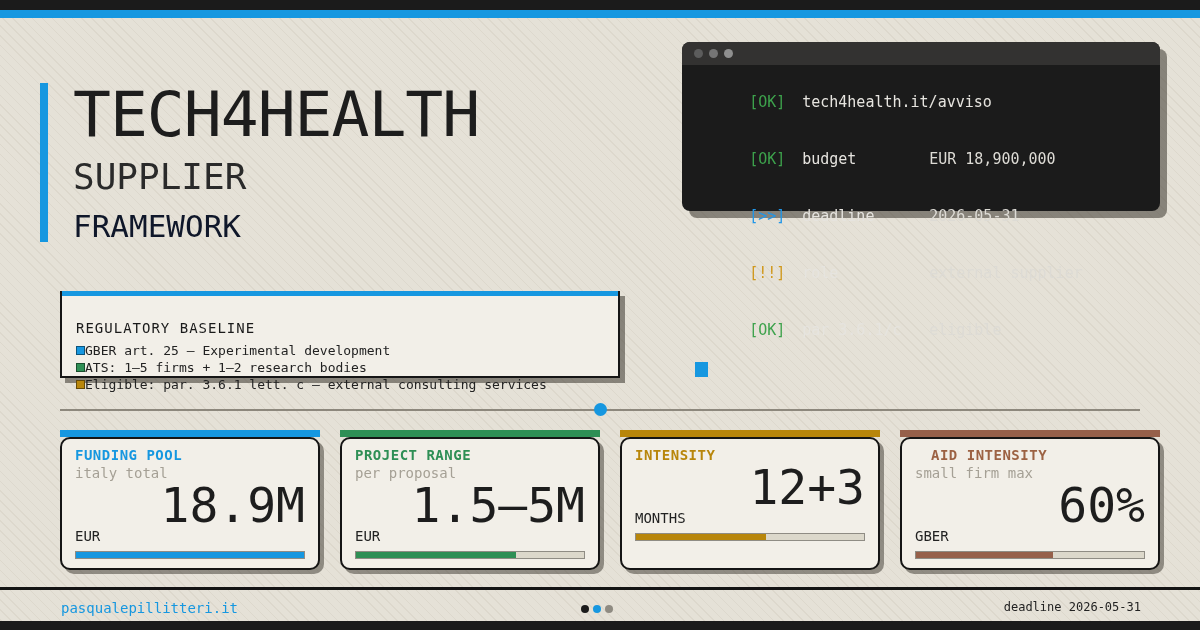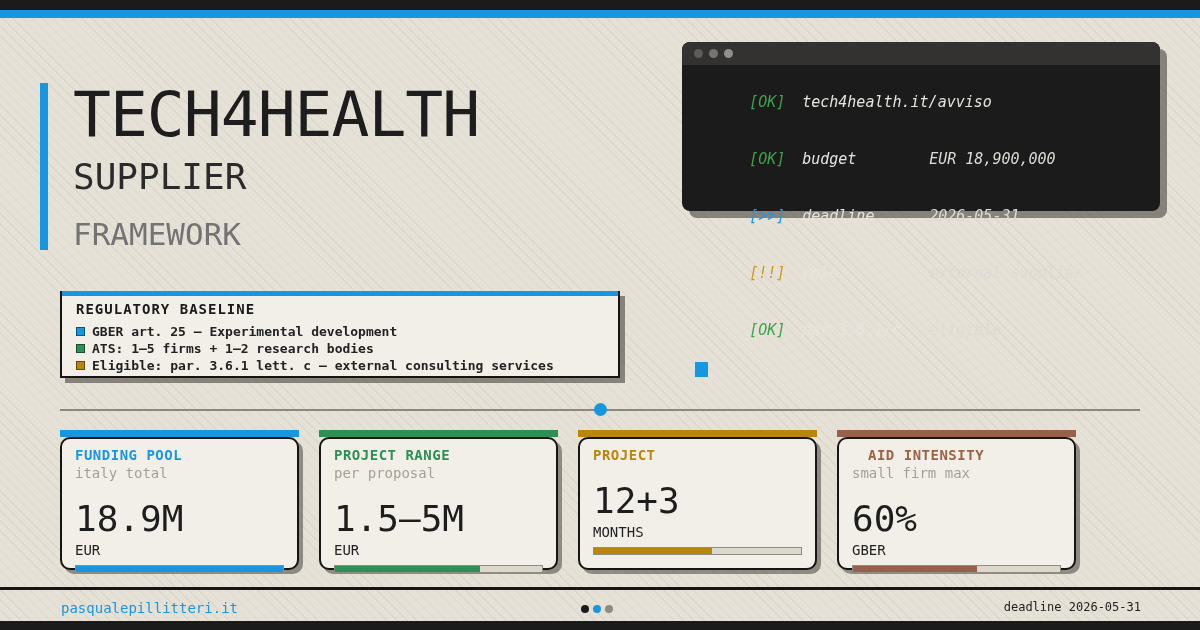--- a/index.html
+++ b/index.html
@@ -14,71 +14,71 @@
   
   .bar-top-black { position: absolute; top: 0; left: 0; width: 1200px; height: 10px; background: #1b1b1b; }
   .bar-top-blue  { position: absolute; top: 10px; left: 0; width: 1200px; height: 8px; background: #1697e0; }
   .bar-bottom    { position: absolute; bottom: 0; left: 0; width: 1200px; height: 9px; background: #1b1b1b; }
 
   
   .hero { position: absolute; left: 40px; top: 83px; }
   .hero-titles { border-left: 8px solid #1697e0; padding-left: 25px; }
   .t1 { font-size: 63px; line-height: 1.0; color: #1d1d1d; letter-spacing: -1px; }
   .t2 { font-size: 36px; line-height: 1.0; margin-top: 13px; color: #2a2a2a; }
-  .t3 { font-size: 31px; line-height: 1.0; margin-top: 24px; color: #737373; }
+  .t3 { font-size: 31px; line-height: 1.0; margin-top: 16px; color: #0f172a; }
   .tagline { margin-top: 15px; margin-left: 21px; font-size: 17px; color: #9b968a; letter-spacing: 1px; }
 
   
   .terminal {
     position: absolute; left: 682px; top: 42px; width: 478px; height: 169px;
     background: #1b1b1b; border-radius: 8px;
     box-shadow: 7px 7px 0 0 rgba(58,54,46,0.55);
   }
   .term-titlebar { height: 23px; background: #333231; border-radius: 8px 8px 0 0; display: flex; align-items: center; padding-left: 12px; gap: 6px; }
   .term-dot { width: 9px; height: 9px; border-radius: 50%; }
   .term-dot.d1 { background: #5c5c5c; } .term-dot.d2 { background: #757575; } .term-dot.d3 { background: #8f8f8f; }
   .term-body { padding: 9px 0 0 13px; font-size: 15px; line-height: 19px; color: #e6e4df; }
-  .term-line { white-space: pre; font-style: italic; }
+  .term-line { white-space: pre; }
   .term-tag { display: inline-block; width: 37px; }
   .term-tag.ok   { color: #3da24c; }
   .term-tag.info { color: #2196e8; }
   .term-tag.warn { color: #d0981d; }
   .term-key { display: inline-block; width: 127px; margin-left: 16px; color: #e6e4df; }
   .term-val { color: #dddbd5; }
   .term-cursor { width: 13px; height: 15px; background: #1697e0; margin-top: 3px; }
 
   
   .regbox {
     position: absolute; left: 60px; top: 291px; width: 560px; height: 87px;
     background: #f2efe8; border: 2px solid #151515; border-top: none;
     box-shadow: 5px 5px 0 0 rgba(58,54,46,0.55);
   }
   .regbox-accent { height: 5px; background: #1697e0; margin: -0px -0px 0 -0px; }
-  .regbox-inner { padding: 5px 14px 0 14px; font-weight: bold; }
+  .regbox-inner { padding: 24px 14px 0 14px; }
   .reg-title { font-size: 14px; letter-spacing: 1px; color: #1a1a1a; margin-bottom: 6px; }
-  .reg-item { font-size: 13px; line-height: 17px; color: #222; display: flex; align-items: center; gap: 7px; white-space: pre; }
+  .reg-item { font-size: 13px; line-height: 17px; color: #222; display: flex; align-items: center; white-space: pre; }
   .reg-sq { width: 9px; height: 9px; flex: 0 0 9px; border: 1px solid rgba(0,0,0,0.45); }
   .sq-blue { background: #1697e0; } .sq-green { background: #2e8f55; } .sq-gold { background: #b8860b; }
 
   
   .divider { position: absolute; left: 60px; top: 409px; width: 1080px; height: 2px; background: #8d887d; }
   .divider-dot { position: absolute; left: 594px; top: 403px; width: 13px; height: 13px; border-radius: 50%; background: #1697e0; }
 
   
   .cards { position: absolute; left: 60px; top: 430px; width: 1100px; display: flex; gap: 20px; }
-  .card { width: 239px; }
+  .card { width: 260px; }
   .card-accent { height: 7px; }
   .card-body {
     background: #f2efe8; border: 2px solid #151515; border-radius: 10px;
     padding: 7px 13px 9px 13px; height: 133px;
     box-shadow: 4px 4px 0 0 rgba(58,54,46,0.5);
   }
   .card-label { font-size: 14px; font-weight: bold; line-height: 18px; letter-spacing: 0.5px; }
   .card-sub { font-size: 14px; line-height: 18px; color: #a5a095; }
-  .card-value { font-size: 36px; line-height: 46px; color: #1d1d1d; margin-top: 14px; }
+  .card-value { font-size: 48px; line-height: 46px; color: #1d1d1d; margin-top: 0; text-align: right; }
   .card-unit { font-size: 14px; line-height: 16px; color: #222; }
   .card-track { margin-top: 7px; height: 8px; background: #dcd8cb; border: 1px solid rgba(0,0,0,0.35); }
   .card-fill { height: 100%; }
   .c-blue  { color: #1697e0; } .bg-blue  { background: #1697e0; }
   .c-green { color: #2e8f55; } .bg-green { background: #2e8f55; }
   .c-gold  { color: #b8860b; } .bg-gold  { background: #b8860b; }
   .c-brown { color: #9c6243; margin-left: 16px; } .bg-brown { background: #96604a; }
 
   
   .footer-line { position: absolute; left: 0; top: 587px; width: 1200px; height: 3px; background: #151515; }
@@ -172,21 +172,21 @@
       <div class="card-unit">EUR</div>
       <div class="card-track">
         <div class="card-fill bg-green" style="width: 70%;"></div>
       </div>
     </div>
   </div>
 
   <div class="card">
     <div class="card-accent bg-gold"></div>
     <div class="card-body">
-      <div class="card-label c-gold">PROJECT</div>
+      <div class="card-label c-gold">INTENSITY</div>
       <div class="card-value">12+3</div>
       <div class="card-unit">MONTHS</div>
       <div class="card-track">
         <div class="card-fill bg-gold" style="width: 57%;"></div>
       </div>
     </div>
   </div>
 
   <div class="card">
     <div class="card-accent bg-brown"></div>

